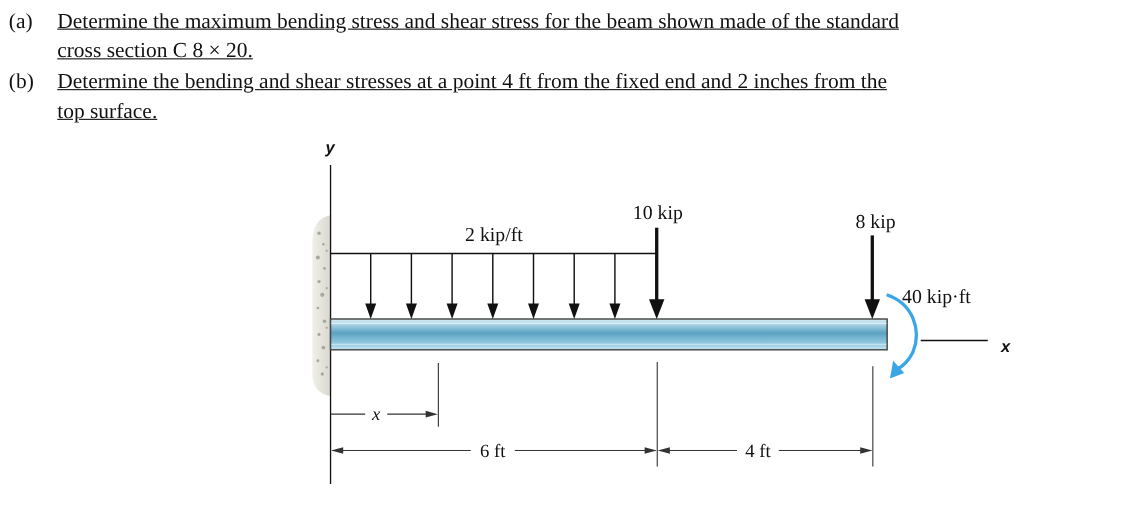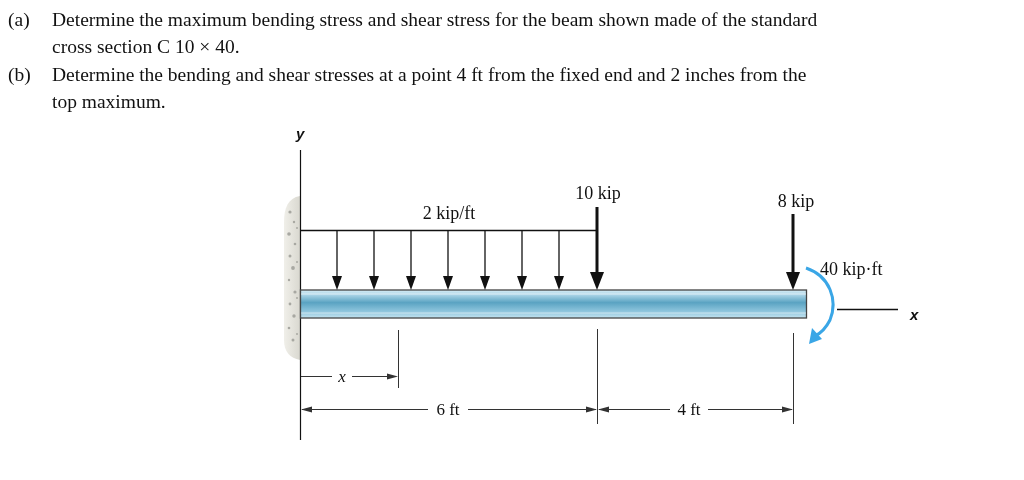--- a/index.html
+++ b/index.html
@@ -4,42 +4,42 @@
 <style>
   html, body { margin: 0; padding: 0; background: #ffffff; }
   body { width: 1024px; height: 480px; position: relative; overflow: hidden; }
   .problem {
     position: absolute; left: 0; top: 0; width: 1024px;
     font-family: "Liberation Serif", "DejaVu Serif", serif;
     font-size: 19.5px; color: #111; line-height: 27.5px;
   }
   .line { position: absolute; white-space: nowrap; }
   .lbl { position: absolute; left: 8px; }
-  .txt { position: absolute; left: 52px; }
+  .txt { position: absolute; left: 52px; text-decoration: underline; }
   svg { position: absolute; left: 0; top: 0; }
   .serif { font-family: "Liberation Serif", "DejaVu Serif", serif; }
   .sans  { font-family: "Liberation Sans", "DejaVu Sans", sans-serif; }
 </style>
 </head>
 <body>
 
 <div class="problem">
   <div class="line" style="top:6px;">
     <span class="lbl">(a)</span>
     <span class="txt">Determine the maximum bending stress and shear stress for the beam shown made of the standard</span>
   </div>
   <div class="line" style="top:33px;">
-    <span class="txt">cross section C 10 × 40.</span>
+    <span class="txt">cross section C 8 × 20.</span>
   </div>
   <div class="line" style="top:61px;">
     <span class="lbl">(b)</span>
     <span class="txt">Determine the bending and shear stresses at a point 4 ft from the fixed end and 2 inches from the</span>
   </div>
   <div class="line" style="top:88px;">
-    <span class="txt">top maximum.</span>
+    <span class="txt">top surface.</span>
   </div>
 </div>
 
 <svg width="1024" height="480" viewBox="0 0 1024 480">
   <defs>
     <linearGradient id="beamGrad" x1="0" y1="0" x2="0" y2="1">
       <stop offset="0" stop-color="#d7edf6"></stop>
       <stop offset="0.18" stop-color="#a9d3e6"></stop>
       <stop offset="0.45" stop-color="#5aa3c2"></stop>
       <stop offset="0.75" stop-color="#8cc4dc"></stop>

